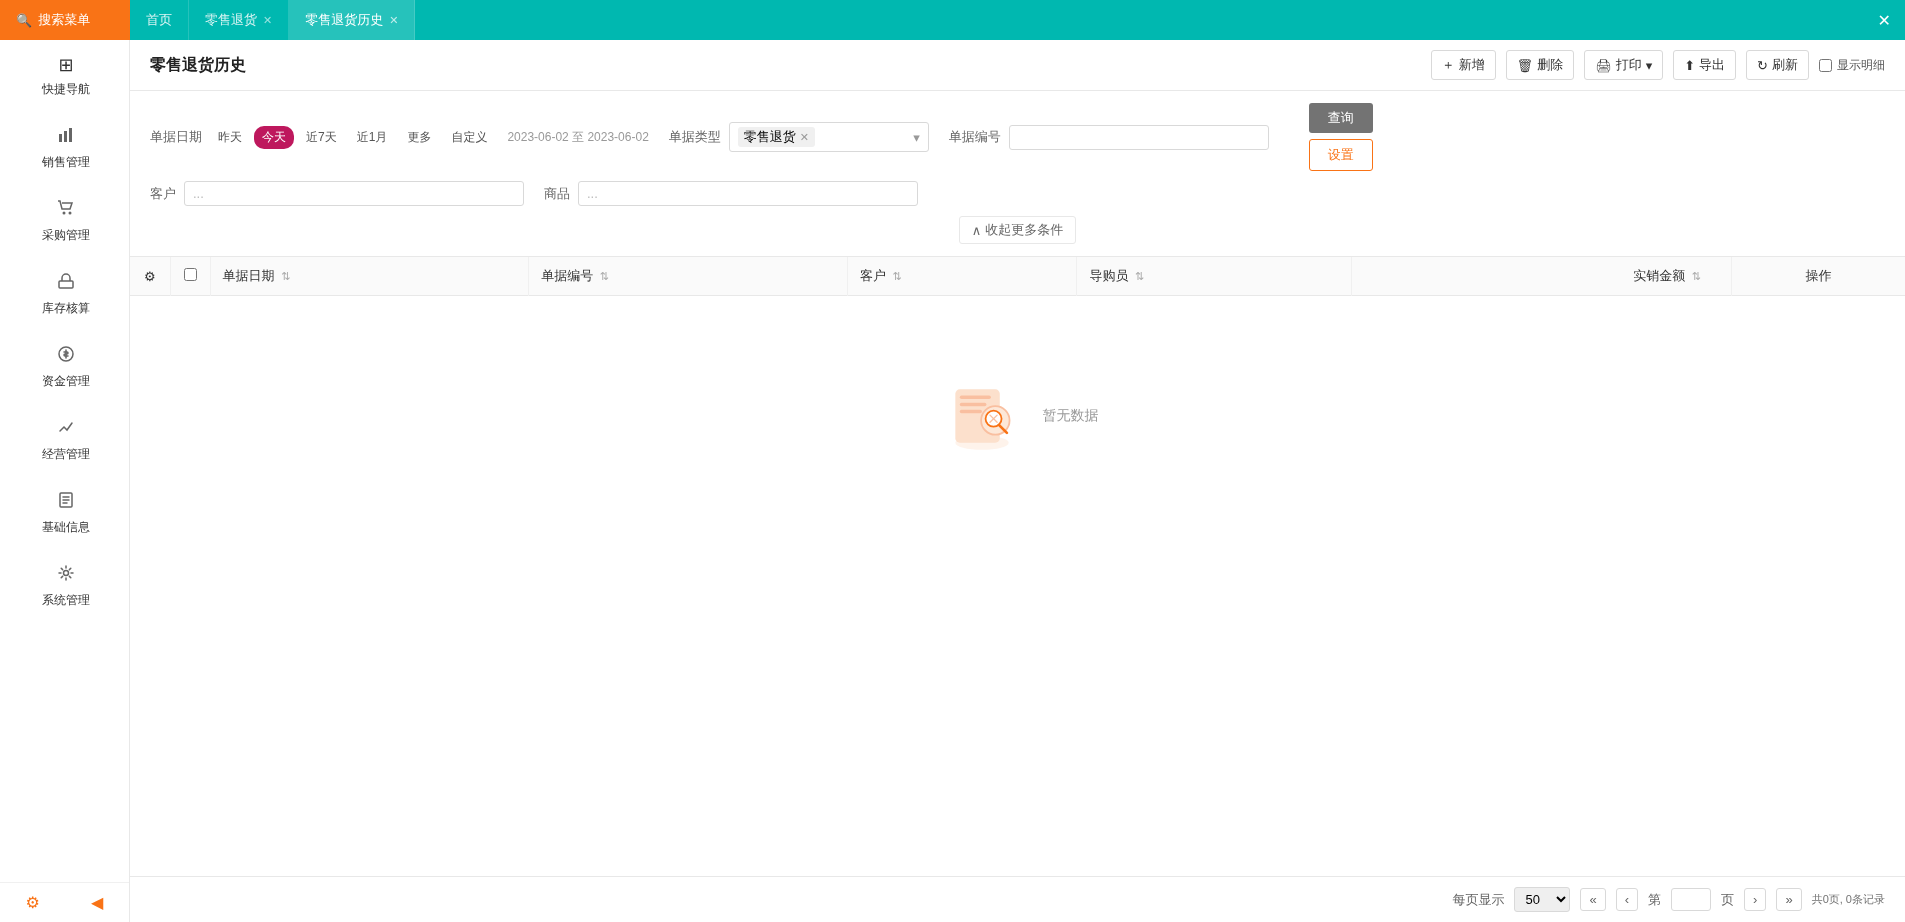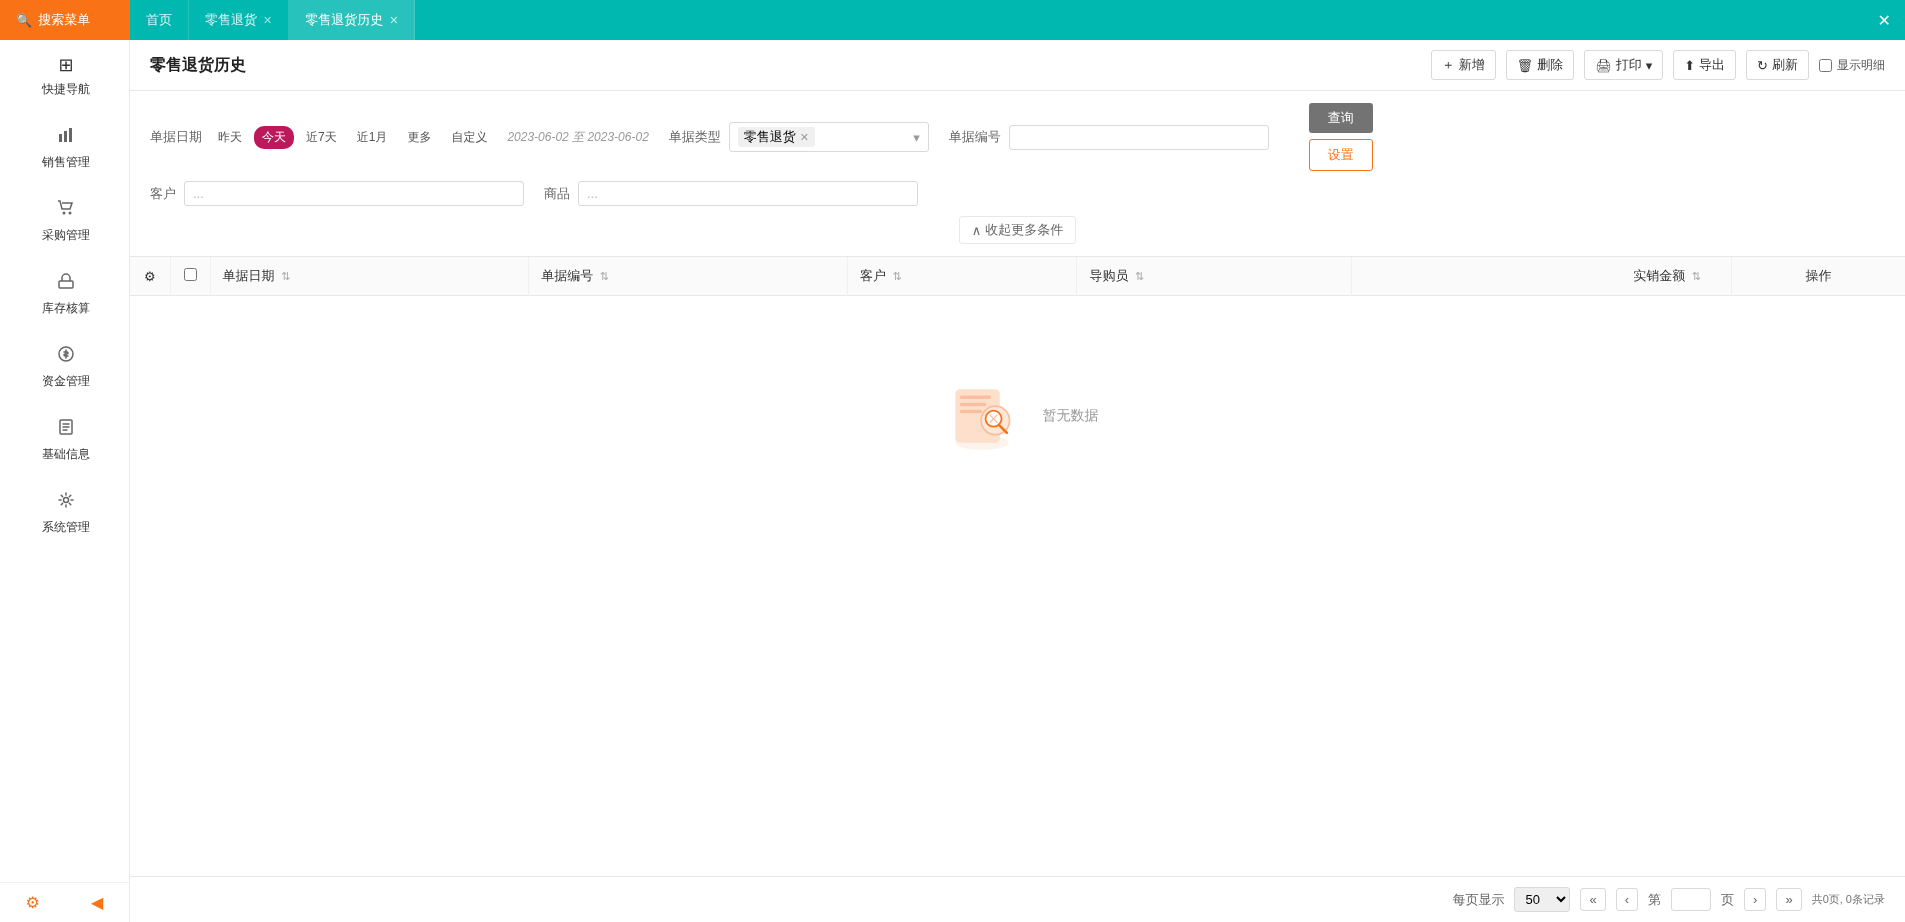--- a/index.html
+++ b/index.html
@@ -70,21 +70,21 @@
     }
     .filter-row { display: flex; align-items: center; gap: 20px; margin-bottom: 10px; flex-wrap: wrap; }
     .filter-item { display: flex; align-items: center; gap: 8px; }
     .filter-label { color: #666; font-size: 13px; white-space: nowrap; }
     .date-shortcuts { display: flex; align-items: center; gap: 4px; }
     .date-shortcut {
       padding: 2px 7px; cursor: pointer; border-radius: 3px;
       color: #555; font-size: 12px; border: 1px solid transparent;
     }
     .date-shortcut.active { background: #be185d; color: white; border-radius: 10px; }
-    .date-range { color: #999; font-size: 12px; margin-left: 4px; font-style: italic; }
+    .date-range { color: #999; font-size: 12px; margin-left: 4px; }
     .filter-select {
       display: flex; align-items: center; border: 1px solid #d9d9d9; border-radius: 3px;
       padding: 4px 8px; min-width: 200px; background: white; cursor: pointer; gap: 6px;
     }
     .tag-item {
       display: flex; align-items: center; background: #f0f0f0; border-radius: 3px;
       padding: 1px 6px; font-size: 12px; gap: 4px;
     }
     .tag-close { cursor: pointer; color: #999; font-size: 11px; }
     .filter-select-arrow { margin-left: auto; color: #999; }
@@ -222,20 +222,28 @@
       <span class="label">库存核算</span>
     </div>
     <div class="sidebar-item">
       <span class="icon">
         <svg width="18" height="18" viewBox="0 0 18 18" fill="none">
             <circle cx="9" cy="9" r="7" stroke="#666" stroke-width="1.5" fill="none"></circle>
             <path d="M9 5v8M7 7h3a1 1 0 010 2H8a1 1 0 000 2h3" stroke="#666" stroke-width="1.5" stroke-linecap="round"></path>
           </svg>
       </span>
       <span class="label">资金管理</span>
+    </div>
+    <div class="sidebar-item">
+      <span class="icon">
+        <svg width="18" height="18" viewBox="0 0 18 18" fill="none">
+            <path d="M3 13l4-4 3 3 5-7" stroke="#666" stroke-width="1.5" stroke-linecap="round" fill="none"></path>
+          </svg>
+      </span>
+      <span class="label">经营管理</span>
     </div>
     <div class="sidebar-item">
       <span class="icon">
         <svg width="18" height="18" viewBox="0 0 18 18" fill="none">
             <rect x="3" y="2" width="12" height="14" rx="1" stroke="#666" stroke-width="1.5" fill="none"></rect>
             <path d="M6 6h6M6 9h6M6 12h4" stroke="#666" stroke-width="1.5" stroke-linecap="round"></path>
           </svg>
       </span>
       <span class="label">基础信息</span>
     </div>

